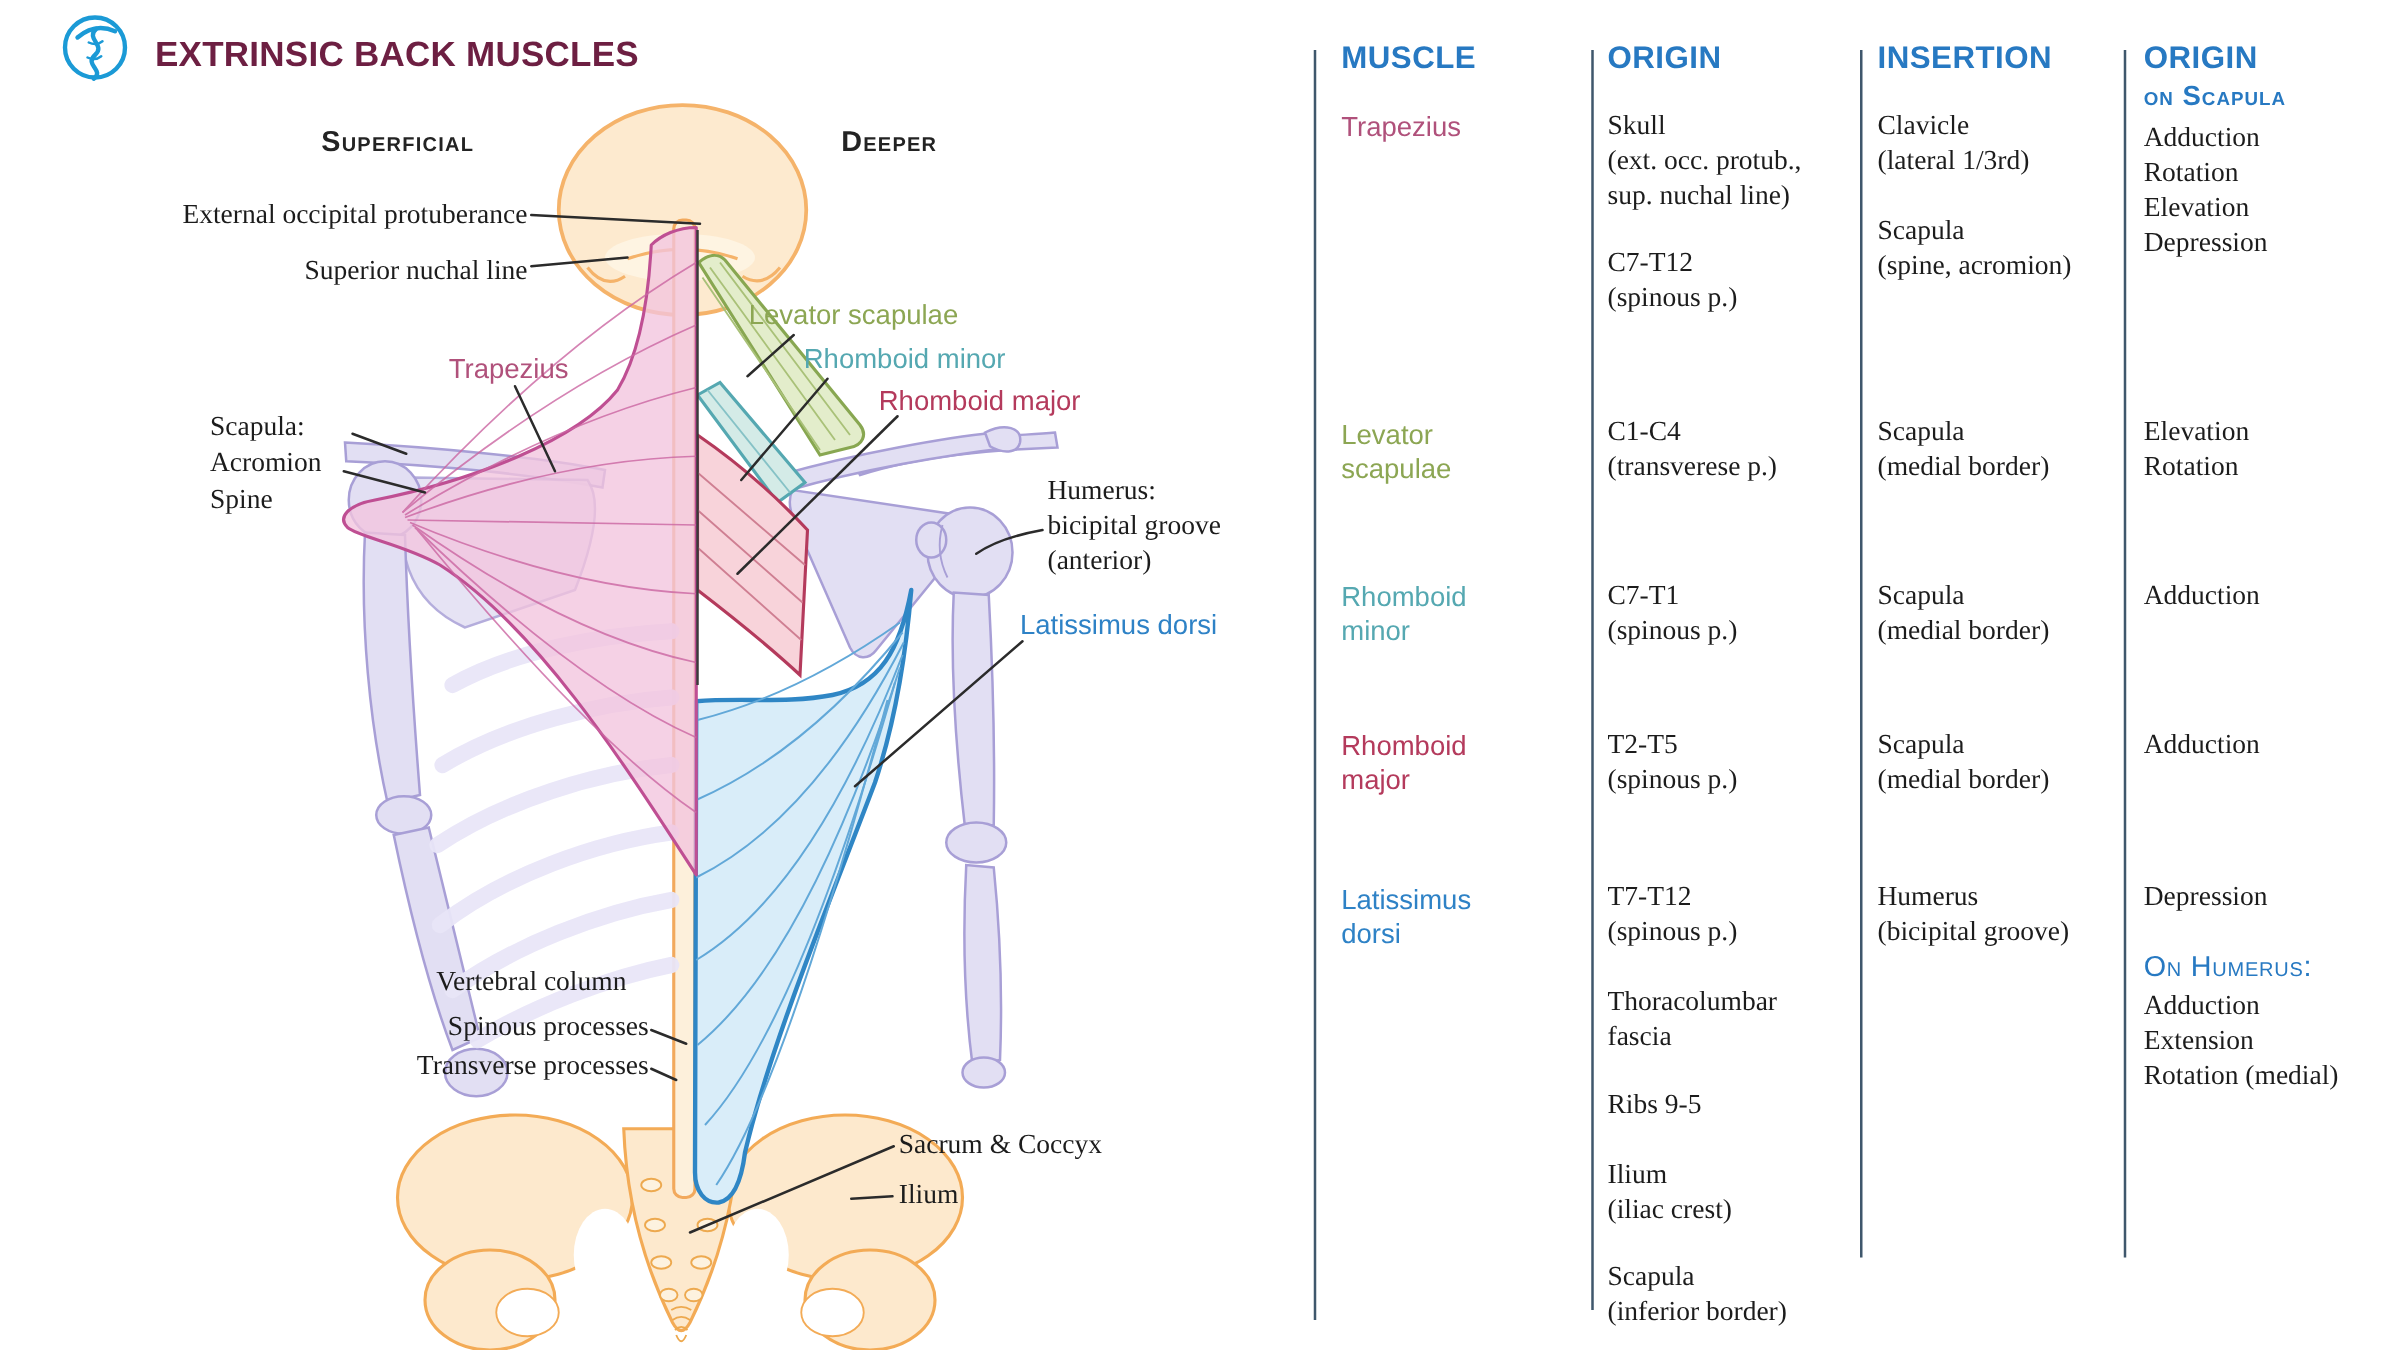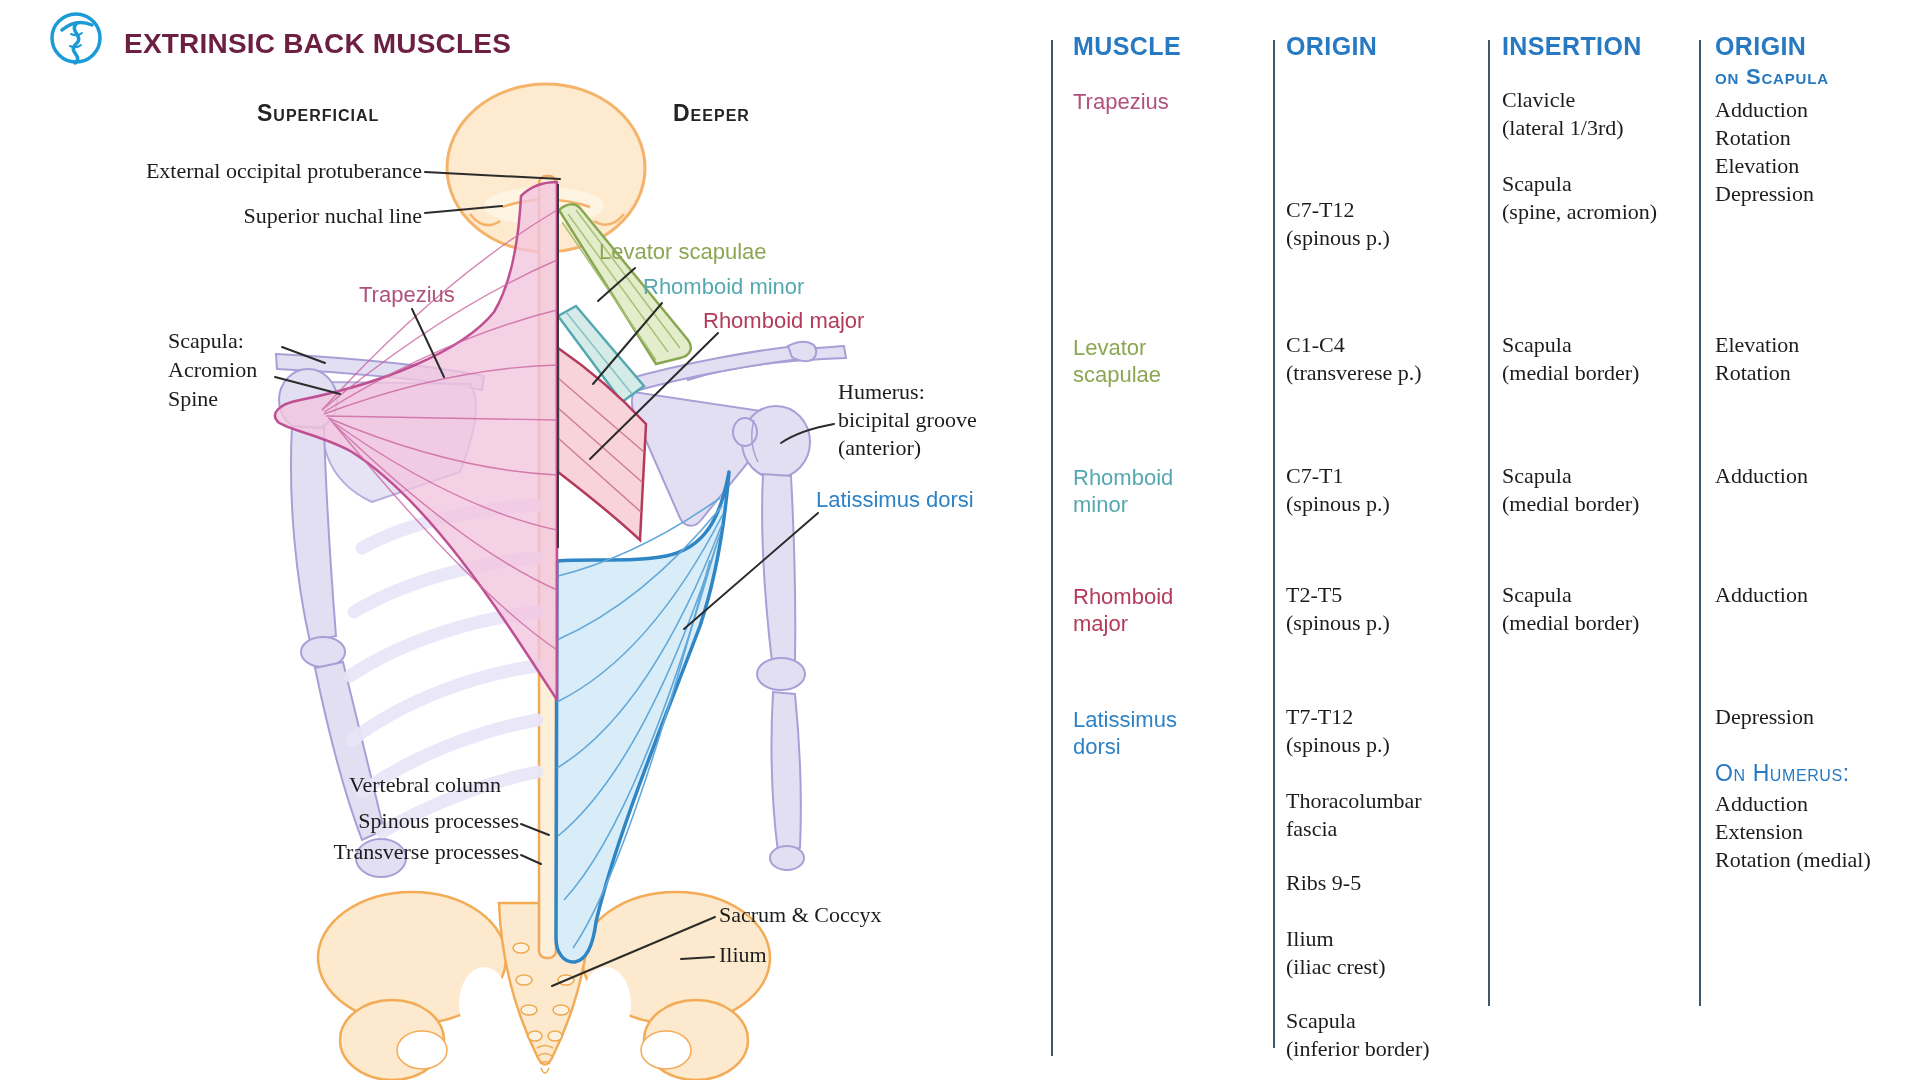--- a/index.html
+++ b/index.html
@@ -204,20 +204,23 @@
   <div class="abs sans pre c-trap" style="left:1041px;top:88px">Trapezius</div>
   <div class="abs sans pre c-lev" style="left:1041px;top:334px">Levator
 scapulae</div>
   <div class="abs sans pre c-rmin" style="left:1041px;top:464px">Rhomboid
 minor</div>
   <div class="abs sans pre c-rmaj" style="left:1041px;top:583px">Rhomboid
 major</div>
   <div class="abs sans pre c-lat" style="left:1041px;top:706px">Latissimus
 dorsi</div>
 
+  <div class="abs serif pre" style="left:1254px;top:86px">Skull
+(ext. occ. protub.,
+sup. nuchal line)</div>
   <div class="abs serif pre" style="left:1254px;top:196px">C7-T12
 (spinous p.)</div>
   <div class="abs serif pre" style="left:1254px;top:331px">C1-C4
 (transverese p.)</div>
   <div class="abs serif pre" style="left:1254px;top:462px">C7-T1
 (spinous p.)</div>
   <div class="abs serif pre" style="left:1254px;top:581px">T2-T5
 (spinous p.)</div>
   <div class="abs serif pre" style="left:1254px;top:703px">T7-T12
 (spinous p.)</div>
@@ -232,20 +235,22 @@
   <div class="abs serif pre" style="left:1470px;top:86px">Clavicle
 (lateral 1/3rd)</div>
   <div class="abs serif pre" style="left:1470px;top:170px">Scapula
 (spine, acromion)</div>
   <div class="abs serif pre" style="left:1470px;top:331px">Scapula
 (medial border)</div>
   <div class="abs serif pre" style="left:1470px;top:462px">Scapula
 (medial border)</div>
   <div class="abs serif pre" style="left:1470px;top:581px">Scapula
 (medial border)</div>
+  <div class="abs serif pre" style="left:1470px;top:703px">Humerus
+(bicipital groove)</div>
 
   <div class="abs serif pre" style="left:1683px;top:96px">Adduction
 Rotation
 Elevation
 Depression</div>
   <div class="abs serif pre" style="left:1683px;top:331px">Elevation
 Rotation</div>
   <div class="abs serif pre" style="left:1683px;top:462px">Adduction</div>
   <div class="abs serif pre" style="left:1683px;top:581px">Adduction</div>
   <div class="abs serif pre" style="left:1683px;top:703px">Depression</div>

